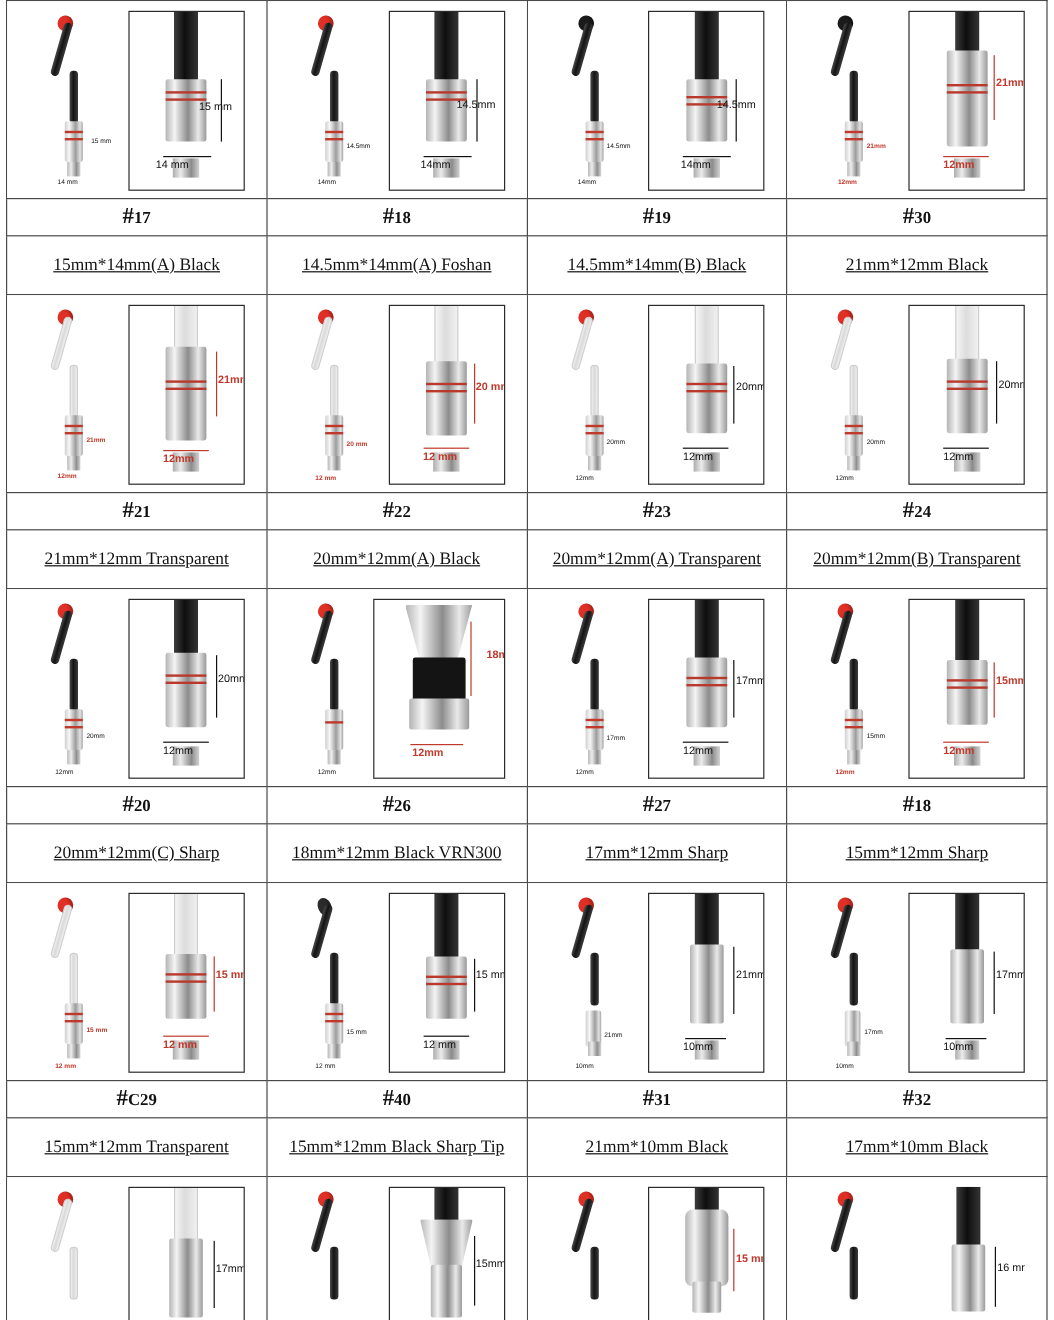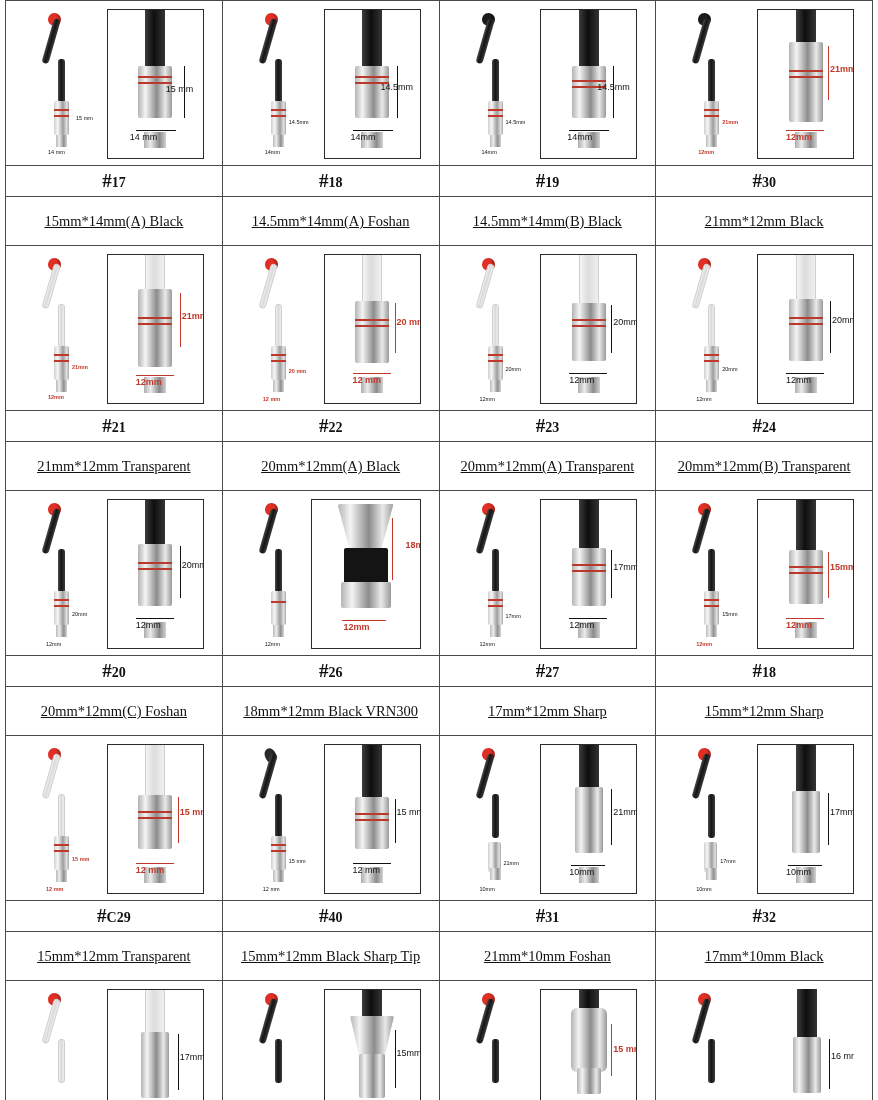--- a/index.html
+++ b/index.html
@@ -536,21 +536,21 @@
           <span class="numtxt"><span class="hash">#</span><span class="val">26</span></span>
         </td>
         <td class="cell-num">
           <span class="numtxt"><span class="hash">#</span><span class="val">27</span></span>
         </td>
         <td class="cell-num">
           <span class="numtxt"><span class="hash">#</span><span class="val">18</span></span>
         </td>
       </tr>
       <tr>
-        <td class="cell-desc"><span class="desctxt">20mm*12mm(C) Foshan</span></td>
+        <td class="cell-desc"><span class="desctxt">20mm*12mm(C) Sharp</span></td>
         <td class="cell-desc"><span class="desctxt">18mm*12mm Black VRN300</span></td>
         <td class="cell-desc"><span class="desctxt">17mm*12mm Sharp</span></td>
         <td class="cell-desc"><span class="desctxt">15mm*12mm Sharp</span></td>
       </tr>
 
       <tr>
         <td class="cell-img">
           <div class="prod">
             <div class="asm clear">
               <div class="tipcap"></div>
@@ -657,21 +657,21 @@
         <td class="cell-num">
           <span class="numtxt"><span class="hash">#</span><span class="val">31</span></span>
         </td>
         <td class="cell-num">
           <span class="numtxt"><span class="hash">#</span><span class="val">32</span></span>
         </td>
       </tr>
       <tr>
         <td class="cell-desc"><span class="desctxt">15mm*12mm Transparent</span></td>
         <td class="cell-desc"><span class="desctxt">15mm*12mm Black Sharp Tip</span></td>
-        <td class="cell-desc"><span class="desctxt">21mm*10mm Foshan</span></td>
+        <td class="cell-desc"><span class="desctxt">21mm*10mm Black</span></td>
         <td class="cell-desc"><span class="desctxt">17mm*10mm Black</span></td>
       </tr>
 
       <tr>
         <td class="cell-img">
           <div class="prod">
             <div class="asm clear">
               <div class="tipcap"></div>
               <div class="neck"></div>
               <div class="neck2"></div>

